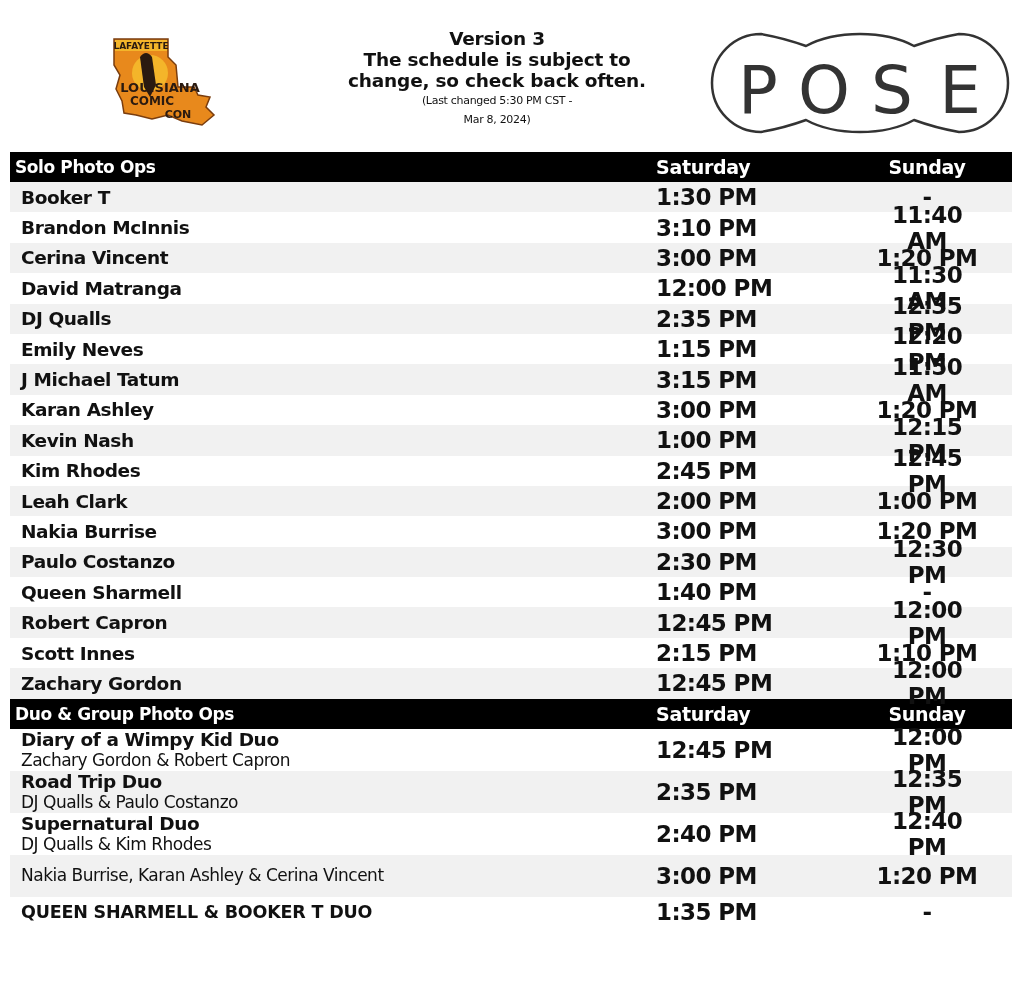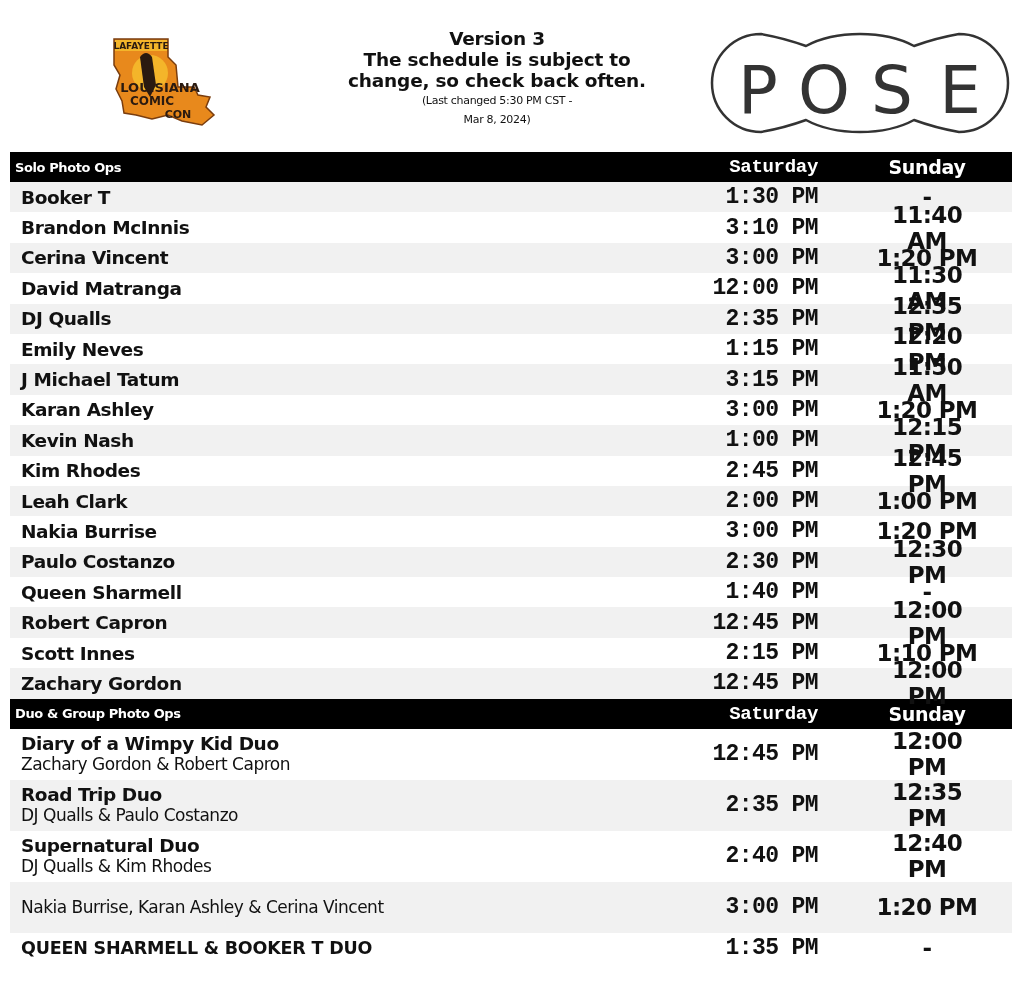--- a/index.html
+++ b/index.html
@@ -6,29 +6,29 @@
   body { width: 1024px; height: 985px; position: relative; overflow: hidden; font-family: "DejaVu Sans", sans-serif; color: #111; }
   .header { position: absolute; top: 0; left: 12px; width: 1024px; height: 150px; }
   .logo-lcc { position: absolute; left: 98px; top: 35px; width: 106px; height: 92px; }
   .header-text { position: absolute; left: 300px; top: 28px; width: 370px; text-align: center; line-height: 21px; }
   .header-text .bold { font-weight: bold; font-size: 18.5px; letter-spacing: -0.2px; }
   .header-text .light { font-size: 11px; letter-spacing: -0.3px; line-height: 19px; }
   .logo-pose { position: absolute; left: 696px; top: 30px; width: 304px; height: 106px; }
 
   .table { position: absolute; left: 10px; top: 152px; width: 1002px; }
   .sec-head { background: #000; color: #fff; height: 30px; display: flex; align-items: center; font-weight: bold; }
-  .sec-head .t { flex: 1; padding-left: 5px; font-size: 13px; letter-spacing: -0.4px; }
-  .col-sat { width: 162px; text-align: right; position: relative; left: -92px; font-family: Liberation Mono, monospace; }
+  .sec-head .t { flex: 1; padding-left: 5px; font-size: 17px; letter-spacing: -0.4px; }
+  .col-sat { width: 162px; text-align: left; position: relative; left: -92px; }
   .col-sun { width: 102px; text-align: center; position: relative; left: -34px; }
   .sec-head .col-sat, .sec-head .col-sun { font-size: 19px; letter-spacing: -0.3px; }
   .row { display: flex; align-items: center; height: 30.4px; }
   .row.alt { background: #f1f1f1; }
   .row .name { flex: 1; padding-left: 11px; font-weight: bold; font-size: 18.5px; letter-spacing: -0.4px; }
   .row .time { font-weight: bold; font-size: 23px; letter-spacing: -0.6px; }
-  .row.tall { height: 51px; }
+  .row.tall { height: 42px; }
   .row.tall .name { line-height: 21px; }
   .row .sub { display: block; font-weight: normal; font-size: 17px; letter-spacing: -0.5px; }
   .row.caps .name { font-size: 17.5px; letter-spacing: -0.2px; }
 </style>
 </head>
 <body>
 
 <div class="header">
   <svg class="logo-lcc" viewBox="0 0 106 92">
     <path d="M4 4 L58 4 L58 22 L66 30 L68 52 L84 52 L88 60 L100 62 L96 72 L104 80 L92 90 L72 86 L58 80 L42 84 L26 80 L14 78 L12 66 L6 54 L10 40 L4 30 Z" fill="#e8891c" stroke="#7a3d0e" stroke-width="1.5"></path>

